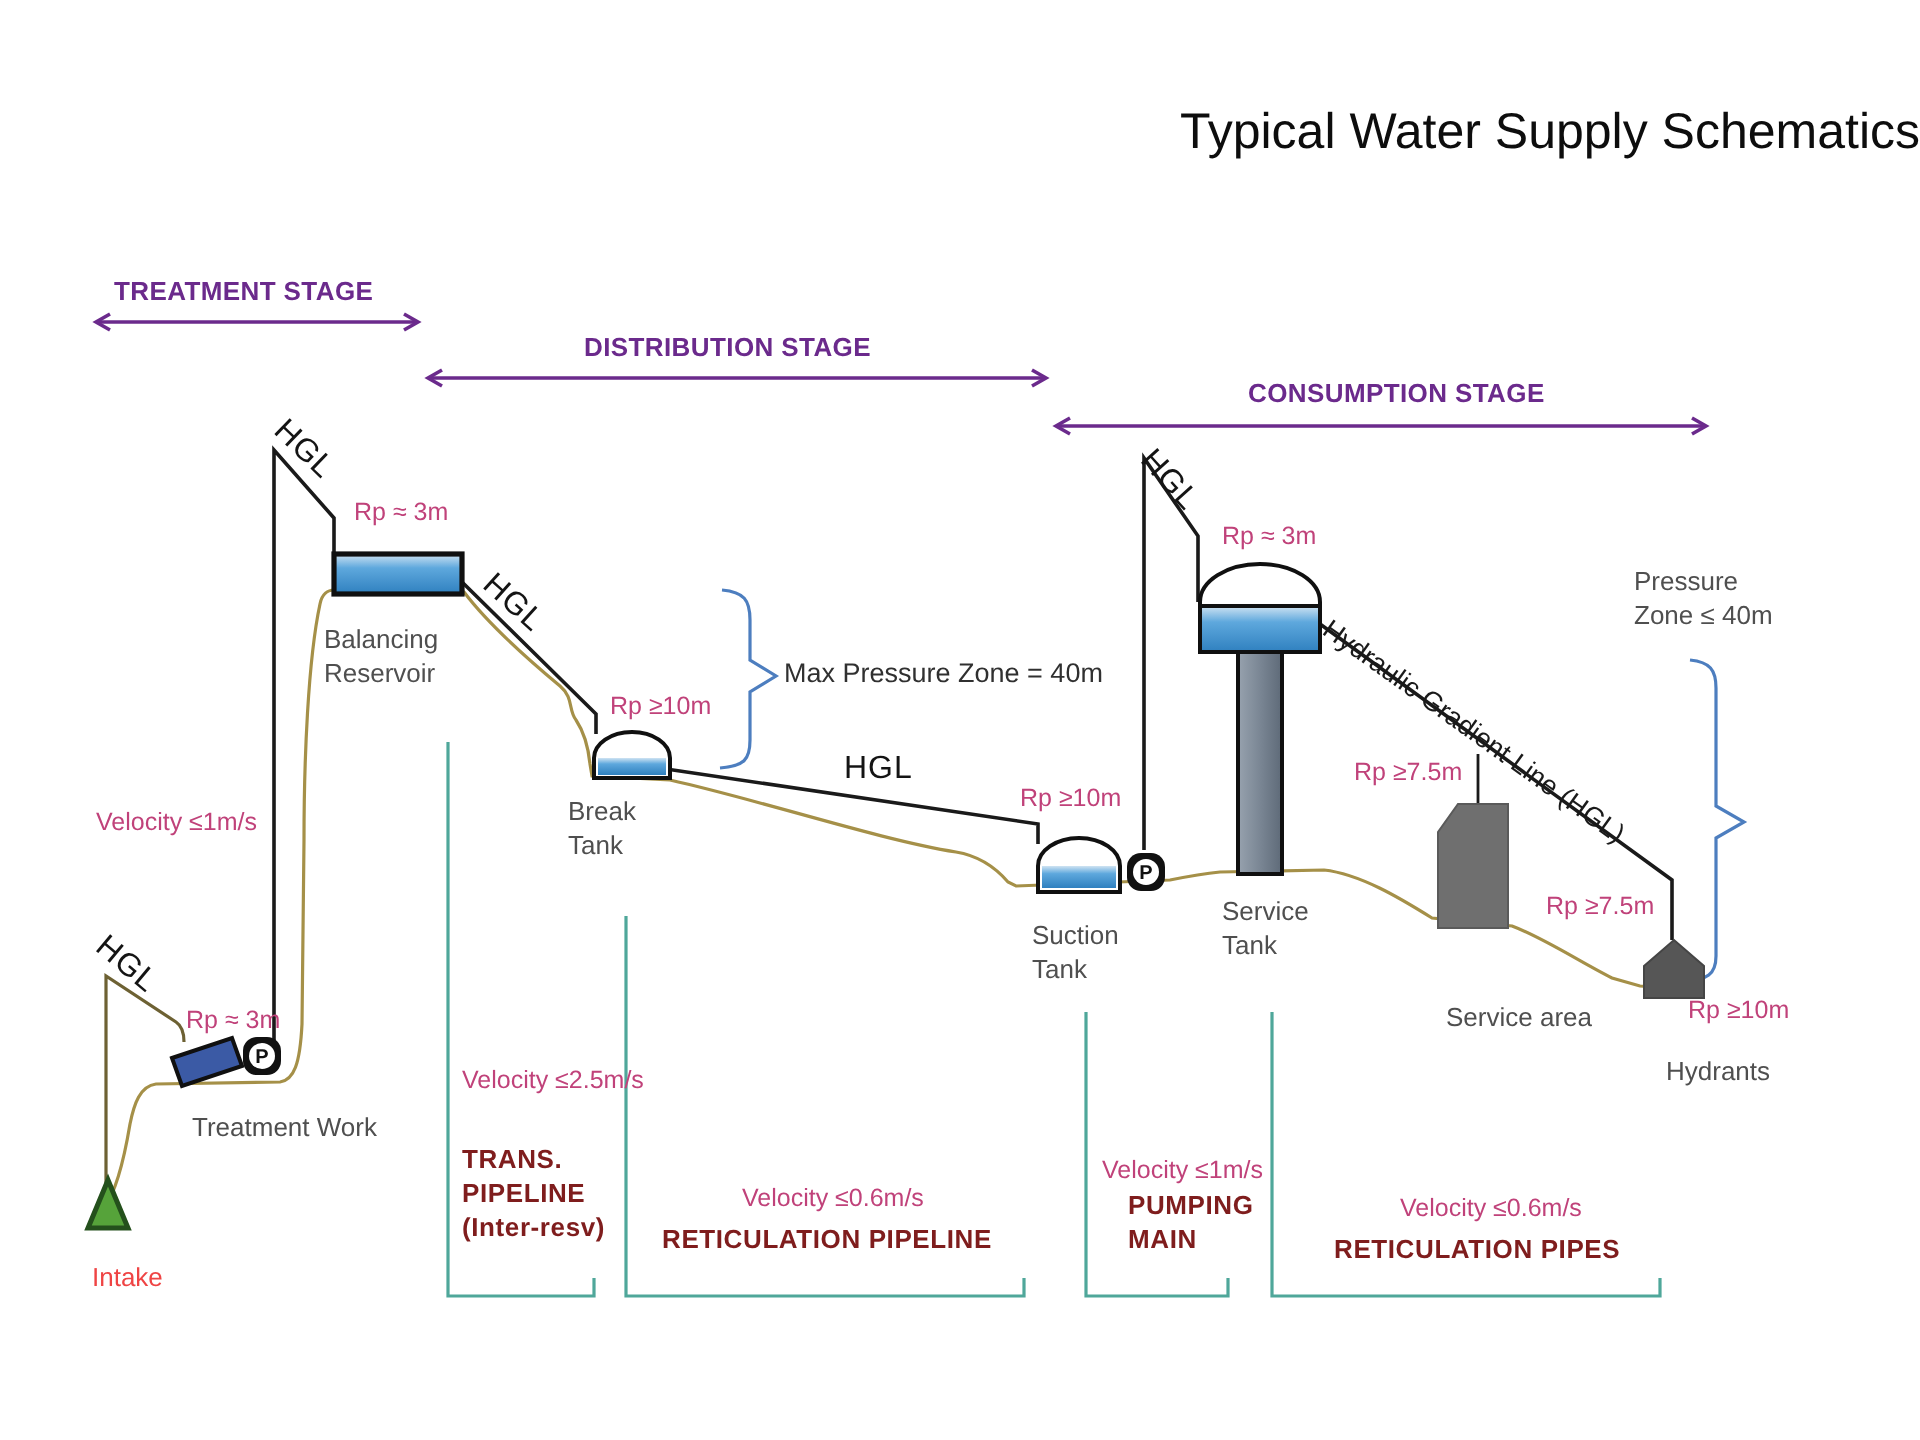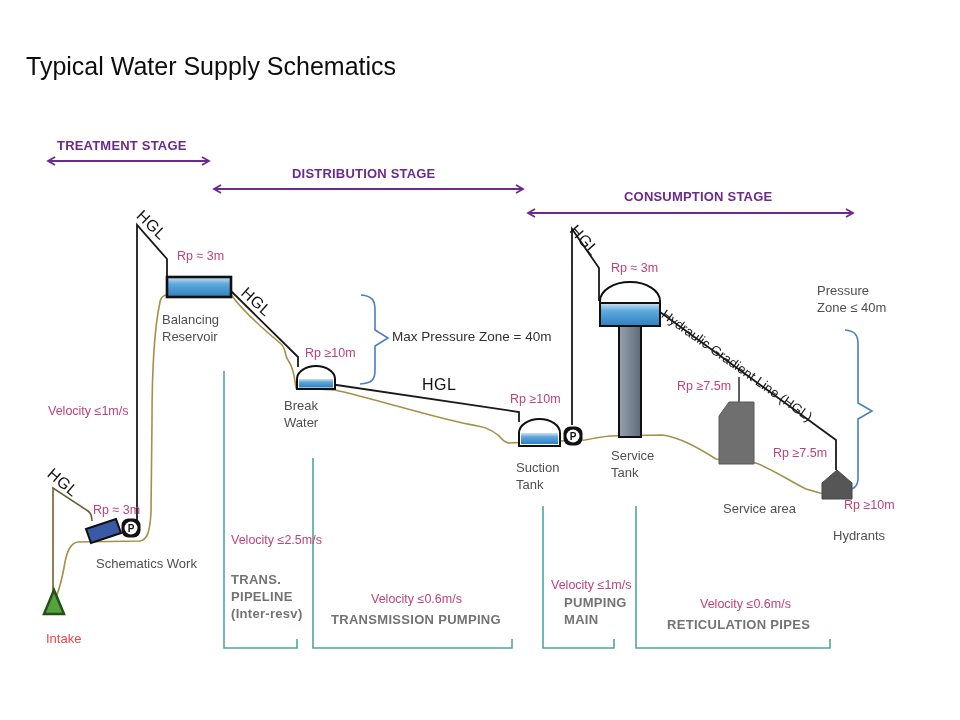--- a/index.html
+++ b/index.html
@@ -1,25 +1,25 @@
 <!DOCTYPE html>
 <html><head>
 <meta charset="utf-8">
 <style>
   html,body{margin:0;padding:0;background:#fff;}
   #slide{position:relative;width:960px;height:720px;background:#ffffff;overflow:hidden;
          font-family:"Liberation Sans",sans-serif;}
   #diagram-svg{position:absolute;left:0;top:0;}
   .lbl{position:absolute;white-space:pre-line;line-height:1.3;}
-  .title{left:0;right:0;top:50px;text-align:left;font-size:25px;color:#0d0d0d;padding-left:26px;}
+  .title{left:0;right:0;top:50px;text-align:right;font-size:25px;color:#0d0d0d;}
   .purple{color:#6B2A8C;font-weight:bold;font-size:13px;letter-spacing:.2px;}
   .pink{color:#C0427A;font-size:12.5px;}
   .gray{color:#4f4f4f;font-size:13px;}
   .dark{color:#303030;font-size:13.5px;}
-  .boldblk{color:#737373;font-weight:bold;font-size:13px;letter-spacing:.3px;}
+  .boldblk{color:#7f1d1d;font-weight:bold;font-size:13px;letter-spacing:.3px;}
   .hgl{color:#141414;font-size:16px;letter-spacing:.5px;}
   .rot{transform-origin:left top;}
 </style>
 </head>
 <body>
 
 <div id="slide">
 
   <svg id="diagram-svg" width="960" height="720" viewBox="0 0 960 720">
     <defs>
@@ -138,35 +138,35 @@
 
   <div class="lbl pink" style="left:48px;top:403px;">Velocity ≤1m/s</div>
   <div class="lbl pink" style="left:231px;top:532px;">Velocity ≤2.5m/s</div>
   <div class="lbl pink" style="left:371px;top:591px;">Velocity ≤0.6m/s</div>
   <div class="lbl pink" style="left:551px;top:577px;">Velocity ≤1m/s</div>
   <div class="lbl pink" style="left:700px;top:596px;">Velocity ≤0.6m/s</div>
 
   <div class="lbl gray" style="left:162px;top:312px;">Balancing
 Reservoir</div>
   <div class="lbl gray" style="left:284px;top:398px;">Break
-Water</div>
+Tank</div>
   <div class="lbl gray" style="left:516px;top:460px;">Suction
 Tank</div>
   <div class="lbl gray" style="left:611px;top:448px;">Service
 Tank</div>
-  <div class="lbl gray" style="left:96px;top:556px;">Schematics Work</div>
+  <div class="lbl gray" style="left:96px;top:556px;">Treatment Work</div>
   <div class="lbl gray" style="left:46px;top:631px;color:#ef4444;">Intake</div>
   <div class="lbl gray" style="left:723px;top:501px;">Service area</div>
   <div class="lbl gray" style="left:833px;top:528px;">Hydrants</div>
   <div class="lbl gray" style="left:817px;top:283px;">Pressure
 Zone ≤ 40m</div>
 
   <div class="lbl dark" style="left:392px;top:328px;">Max Pressure Zone = 40m</div>
 
   <div class="lbl boldblk" style="left:231px;top:572px;">TRANS.
 PIPELINE
 (Inter-resv)</div>
-  <div class="lbl boldblk" style="left:331px;top:612px;">TRANSMISSION PUMPING</div>
+  <div class="lbl boldblk" style="left:331px;top:612px;">RETICULATION PIPELINE</div>
   <div class="lbl boldblk" style="left:551px;top:595px;margin-left:13px;">PUMPING
 MAIN</div>
   <div class="lbl boldblk" style="left:667px;top:617px;">RETICULATION PIPES</div>
 
 </div>
 
 </body></html>

